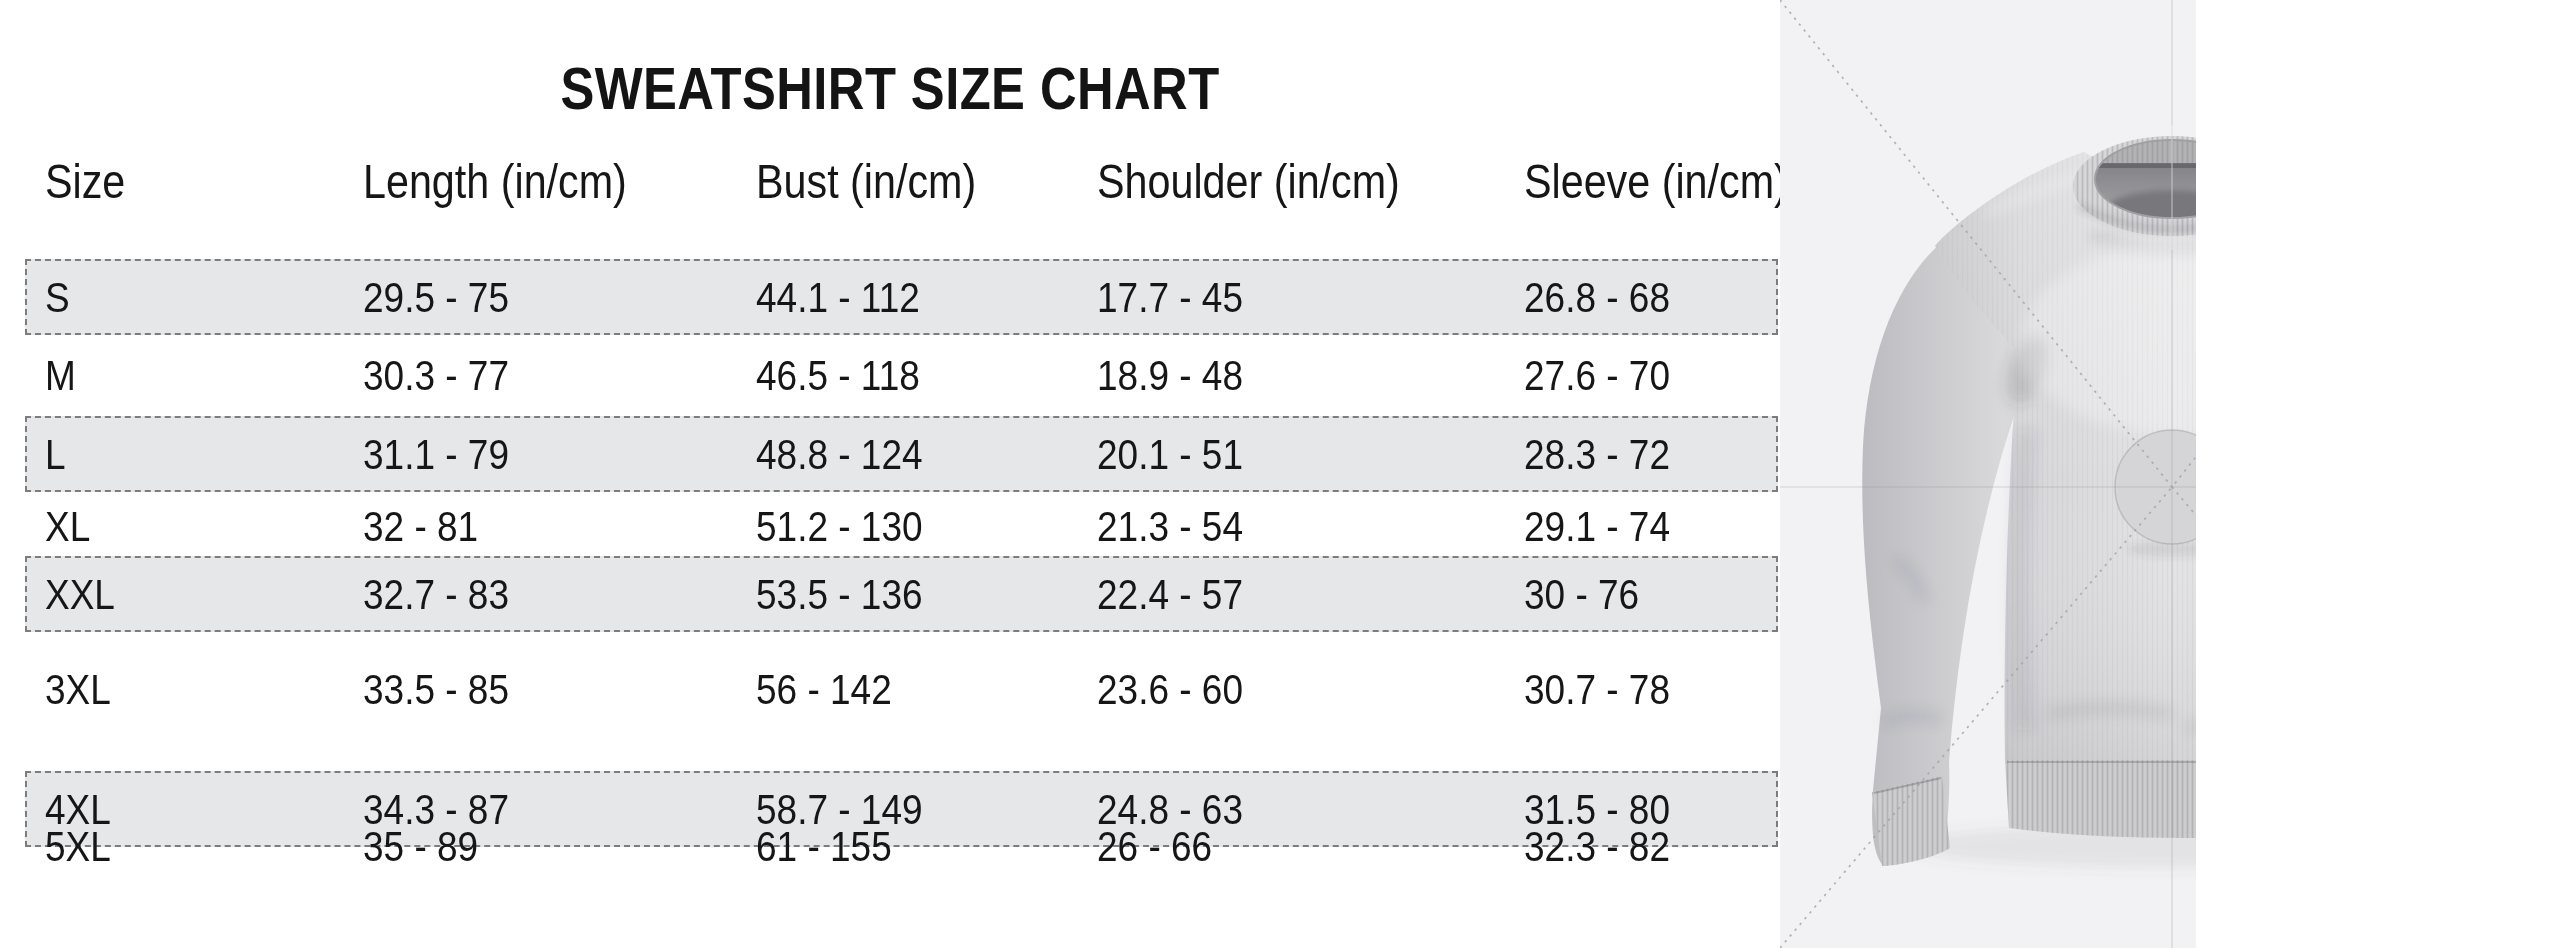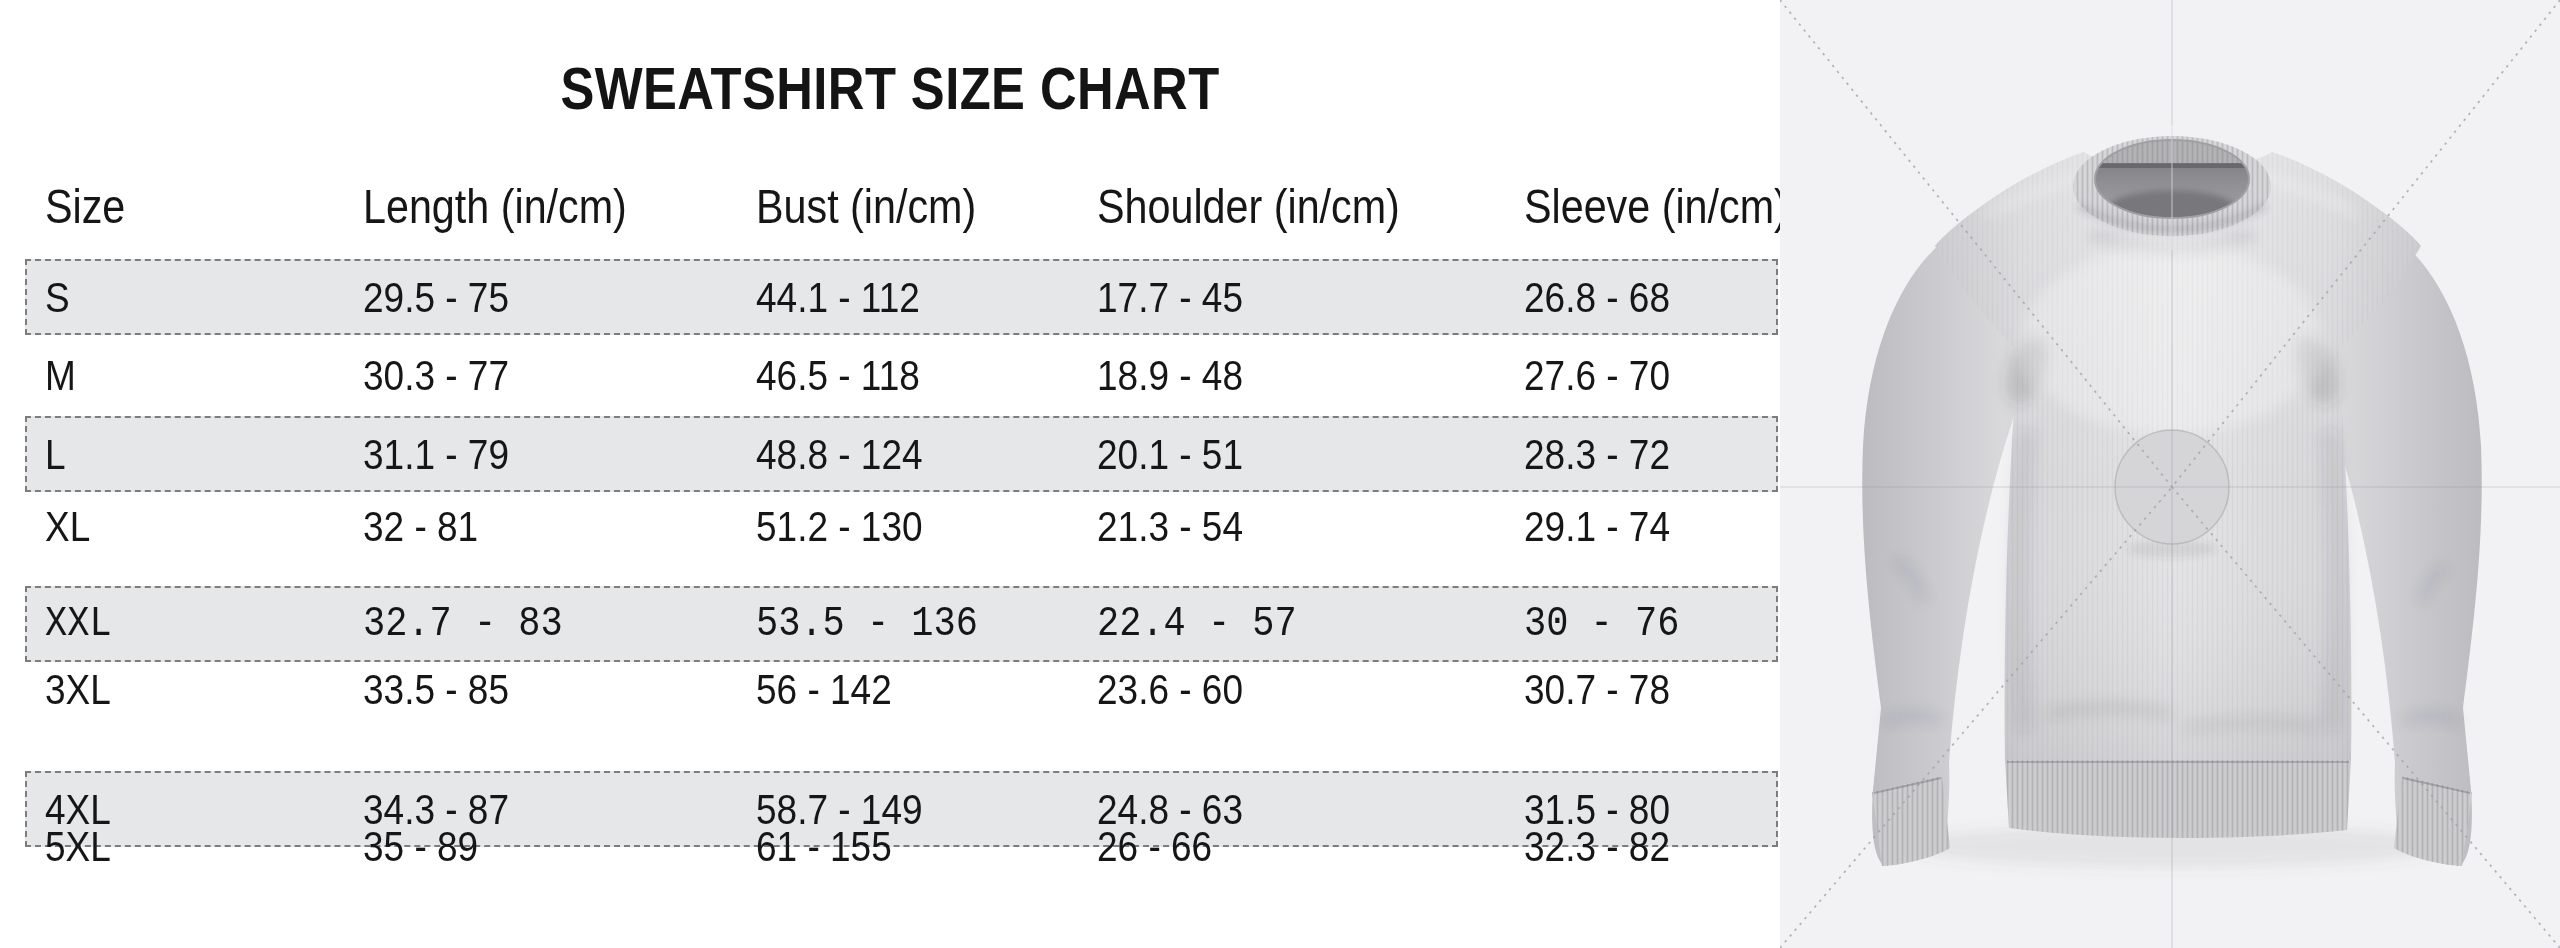--- a/index.html
+++ b/index.html
@@ -1,27 +1,27 @@
 <!DOCTYPE html>
 <html><head>
 <meta charset="utf-8">
 <style>
   html,body{margin:0;padding:0;background:#ffffff;}
   body{font-family:"Liberation Sans",sans-serif;}
-  .canvas{position:relative;width:2560px;height:948px;background:#ffffff;overflow:hidden;}
+  .canvas{position:relative;width:2196px;height:948px;background:#ffffff;overflow:hidden;}
 
   
   .title{
     position:absolute;top:56px;left:0;width:1780px;height:66px;line-height:66px;
     text-align:center;font-size:59px;font-weight:700;color:#141414;
     transform:scaleX(0.86);transform-origin:50% 50%;letter-spacing:0.5px;white-space:nowrap;
   }
 
   
-  .header-row{position:absolute;top:169px;left:0;width:1780px;height:76px;text-decoration:underline;}
+  .header-row{position:absolute;top:144px;left:0;width:1780px;height:76px;text-decoration:underline;}
   .cell{
     position:absolute;top:0;height:76px;line-height:76px;font-size:43px;color:#161616;
     white-space:nowrap;transform:scaleX(0.86);transform-origin:0 50%;
   }
   .header-row .cell{font-size:48px;}
   .c0{left:45px}.c1{left:363px}.c2{left:756px}.c3{left:1097px}.c4{left:1524px}
   .row{position:absolute;left:0;width:1780px;height:76px;}
   .band-bg{
     display:none;position:absolute;left:25px;top:0;width:1753px;height:76px;
     box-sizing:border-box;background:#e6e7e9;border:2px dashed #7d7d7d;
@@ -77,21 +77,21 @@
 
     <div class="row" style="top: 488px;">
 
       <span class="cell c0">XL</span>
       <span class="cell c1">32 - 81</span>
       <span class="cell c2">51.2 - 130</span>
       <span class="cell c3">21.3 - 54</span>
       <span class="cell c4">29.1 - 74</span>
     </div>
 
-    <div class="row band" style="top: 586px; font-family: Liberation Mono, monospace;">
+    <div class="row band" style="top: 556px;">
       <div class="band-bg"></div>
       <span class="cell c0">XXL</span>
       <span class="cell c1">32.7 - 83</span>
       <span class="cell c2">53.5 - 136</span>
       <span class="cell c3">22.4 - 57</span>
       <span class="cell c4">30 - 76</span>
     </div>
 
     <div class="row" style="top: 651px; text-decoration: underline;">
 

